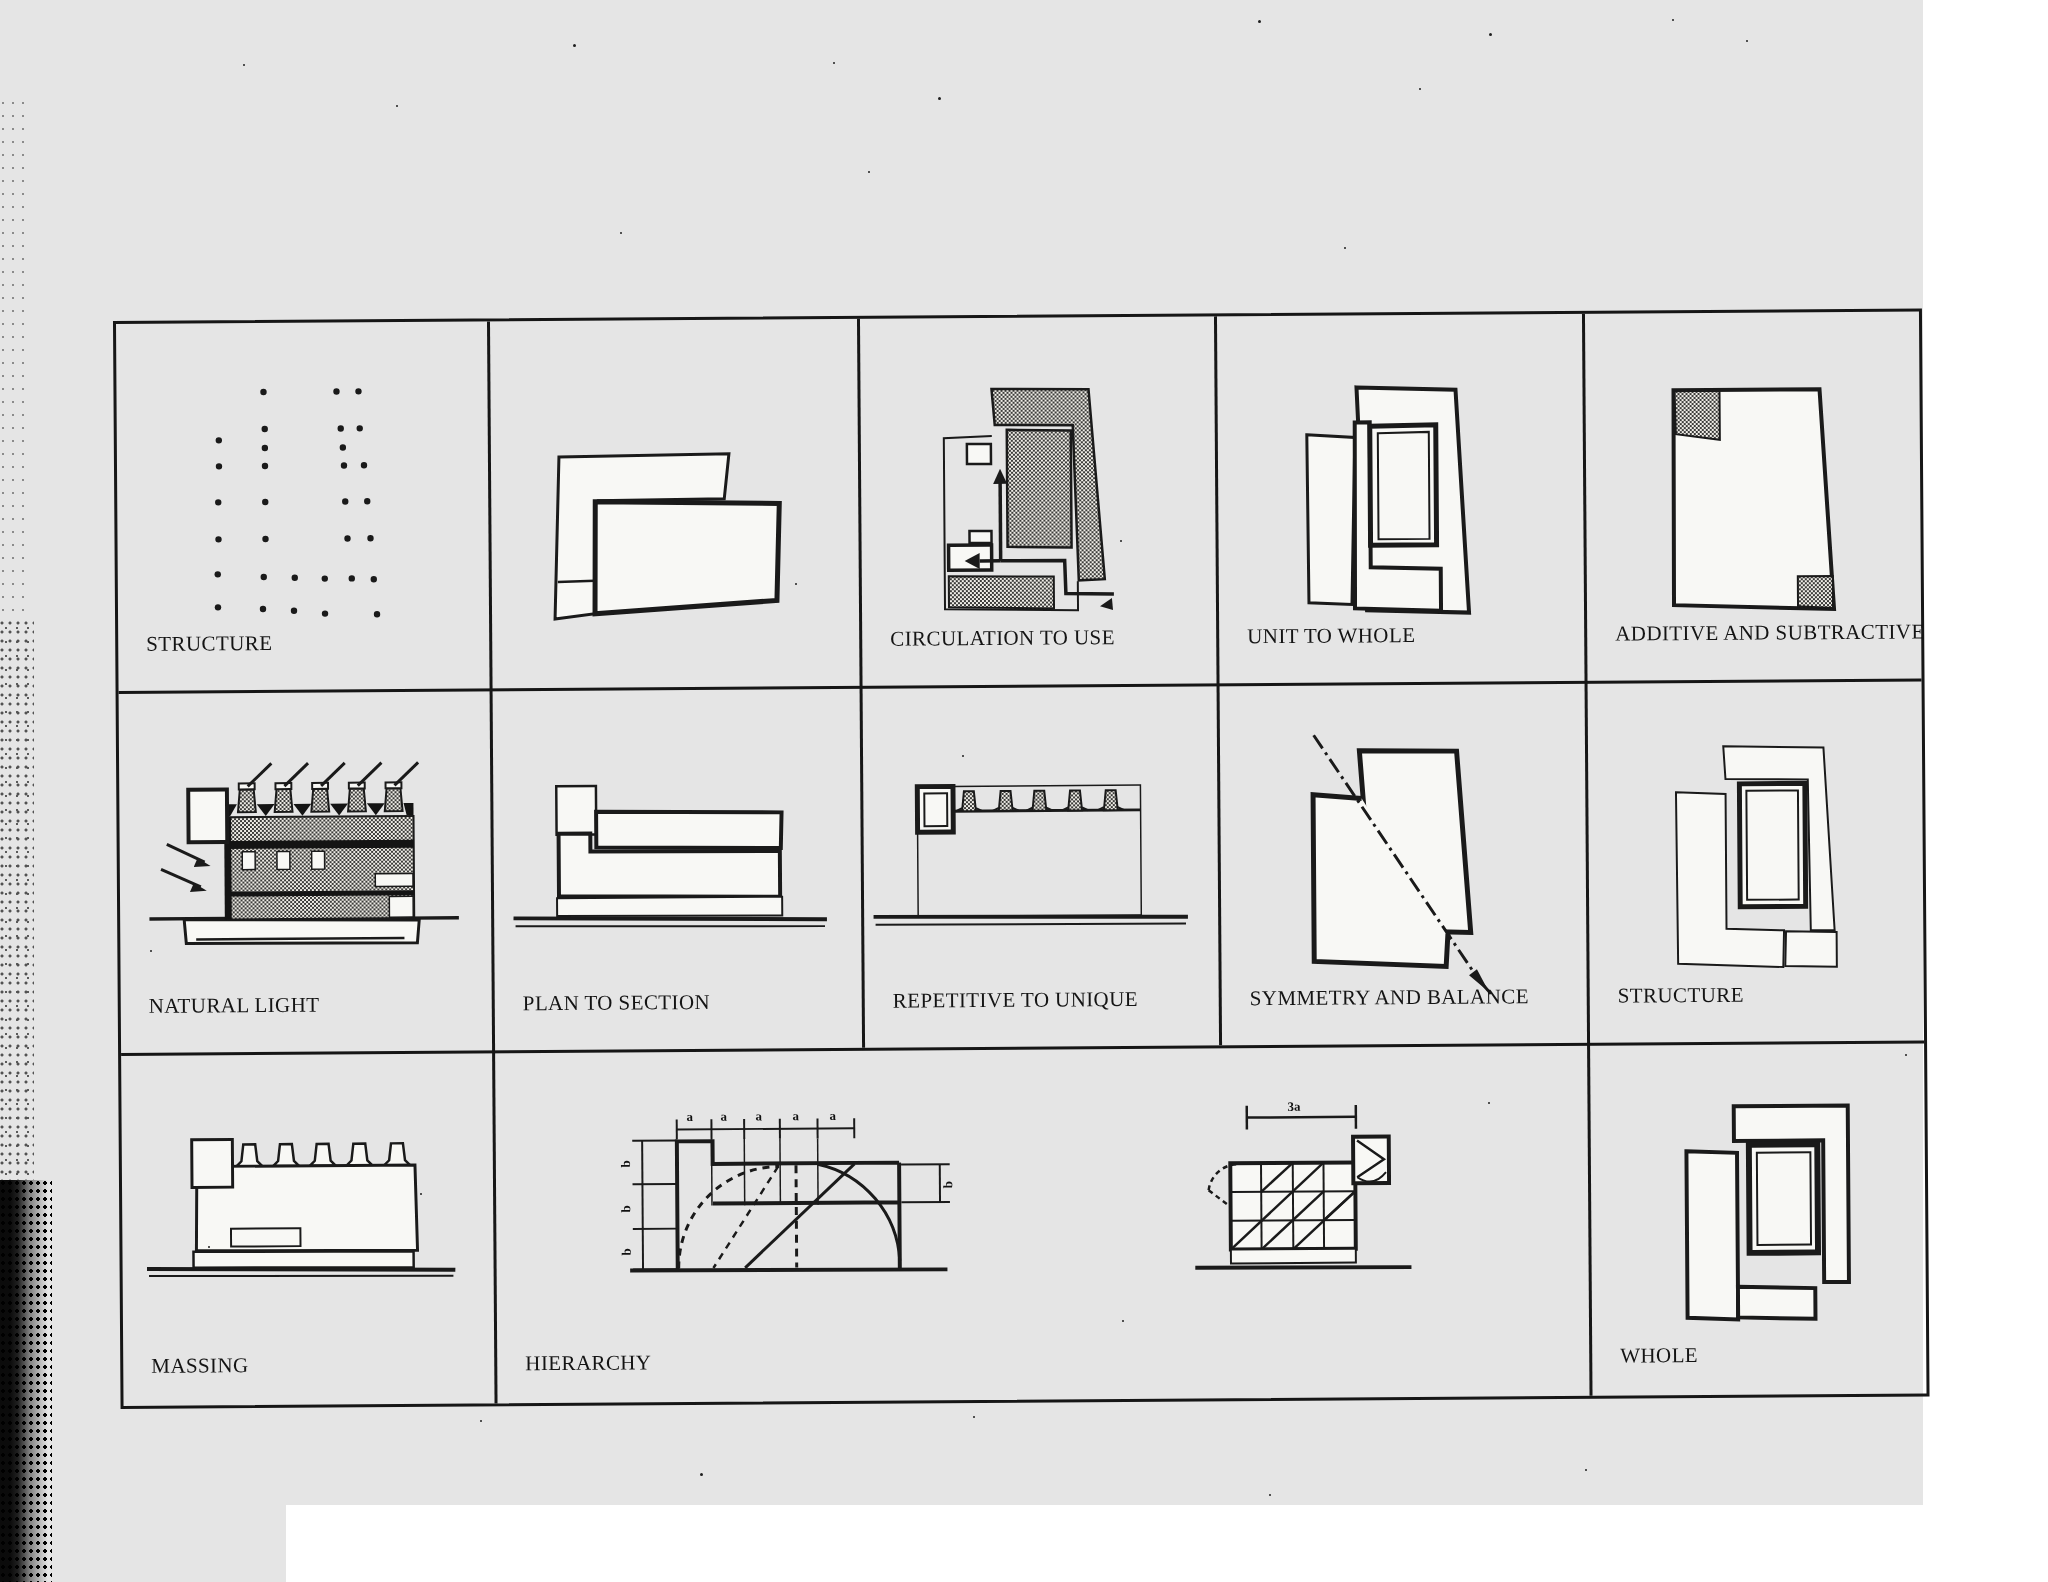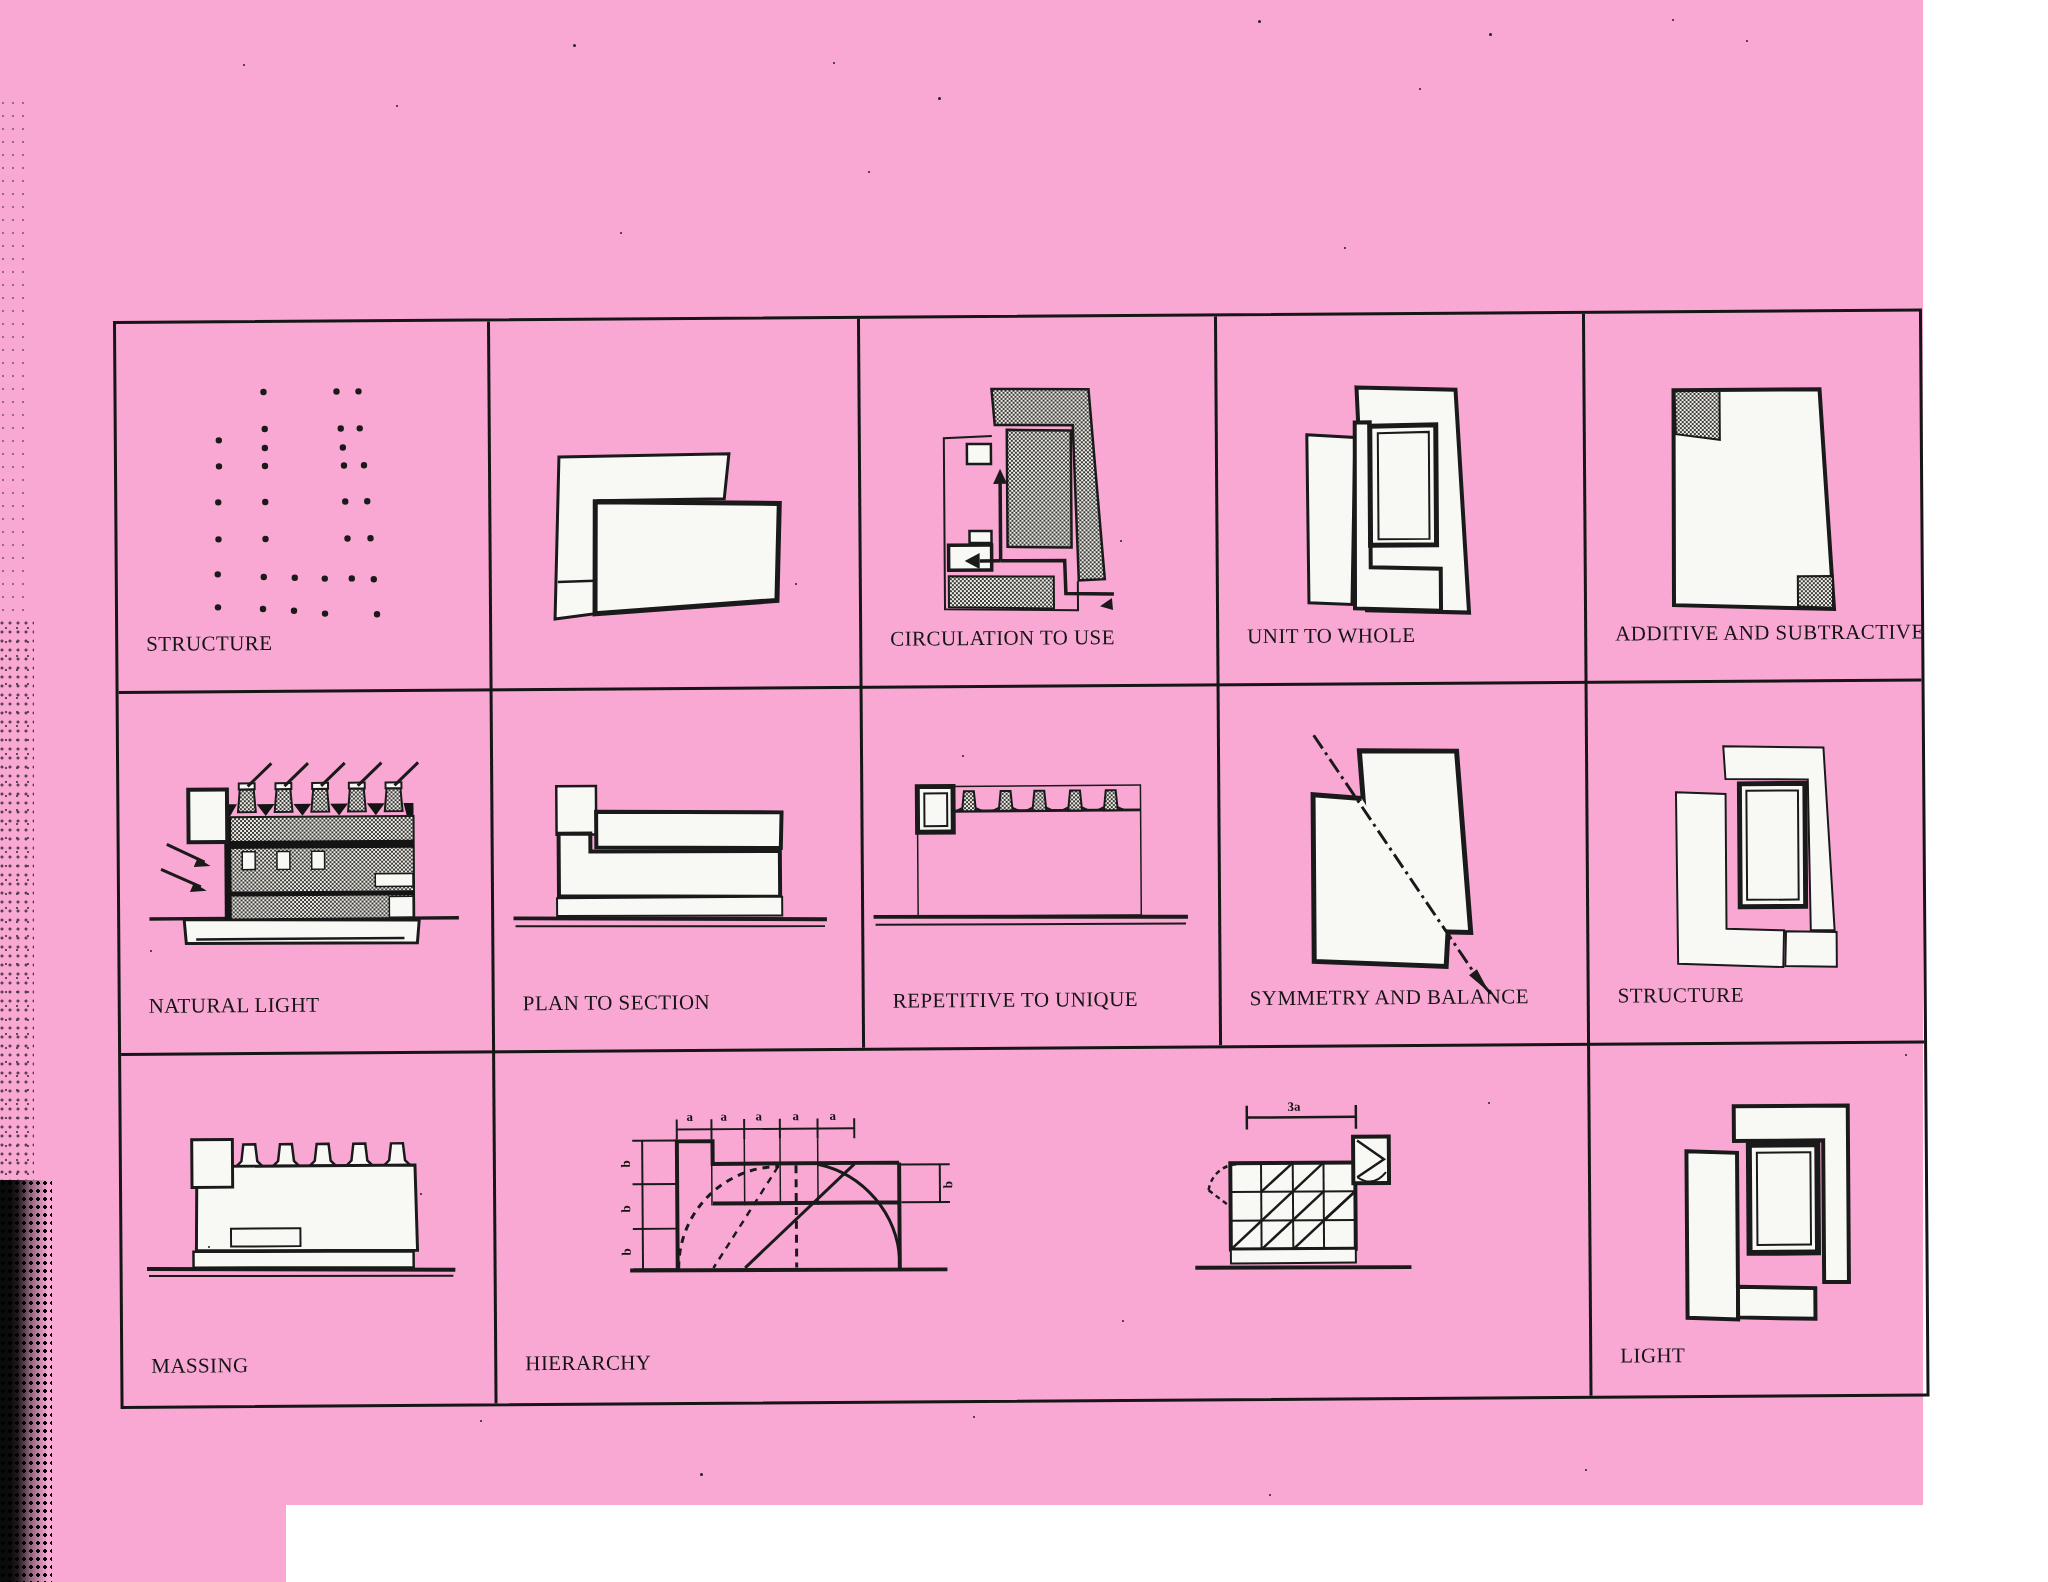--- a/index.html
+++ b/index.html
@@ -1,16 +1,16 @@
 <!DOCTYPE html>
 <html><head>
 <meta charset="utf-8">
 <style>
   html,body{margin:0;padding:0;background:#fff;}
-  .page{position:relative;width:2048px;height:1582px;background:#f9a8d4;overflow:hidden;
+  .page{position:relative;width:2048px;height:1582px;background:#e5e5e5;overflow:hidden;
         font-family:"Liberation Serif", serif;color:#1a1a1a;}
   .strip{position:absolute;background:#ffffff;}
   .strip-right{left:1923px;top:0;width:125px;height:1582px;}
   .strip-bottom{left:286px;top:1505px;width:1762px;height:77px;}
   .table{position:absolute;left:116px;top:316px;width:1803px;height:1082px;
          border:3px solid #161616;transform:rotate(-0.4deg);transform-origin:40% 40%;}
   .vline,.hline{position:absolute;background:#161616;}
   .cell{position:absolute;}
   .cell svg{position:absolute;left:0;top:0;width:100%;height:100%;}
   .cell-label{position:absolute;left:28px;font-size:21px;letter-spacing:.4px;color:#141414;white-space:nowrap;}
@@ -357,21 +357,21 @@
     </div>
 
     <div class="cell r3" style="left:1469px;top:732px;width:334px;height:350px;">
       <svg viewBox="0 0 334 353">
         <polygon points="143,62 258,62 258,240 233,240 233,97 143,97" fill="#f8f8f5" stroke="#1a1a1a" stroke-width="4"></polygon>
         <polygon points="95,107 146,109 146,277 95,275" fill="#f8f8f5" stroke="#1a1a1a" stroke-width="4"></polygon>
         <polygon points="146,244 224,246 224,277 146,275" fill="#f8f8f5" stroke="#1a1a1a" stroke-width="4"></polygon>
         <rect x="158" y="101" width="69" height="109" fill="#f8f8f5" stroke="#1a1a1a" stroke-width="6"></rect>
         <rect x="166" y="109" width="54" height="93" fill="#f8f8f5" stroke="#1a1a1a" stroke-width="2"></rect>
       </svg>
-      <span class="cell-label">LIGHT</span>
+      <span class="cell-label">WHOLE</span>
     </div>
   </div>
 
   <div class="noise noise-top"></div>
   <div class="noise noise-mid"></div>
   <div class="noise noise-bot"></div>
   <div id="specks">
       <div class="speck" style="left: 573px; top: 44px; width: 3px; height: 3px;"></div>
       <div class="speck" style="left: 833px; top: 62px; width: 2px; height: 2px;"></div>
       <div class="speck" style="left: 938px; top: 97px; width: 3px; height: 3px;"></div>

